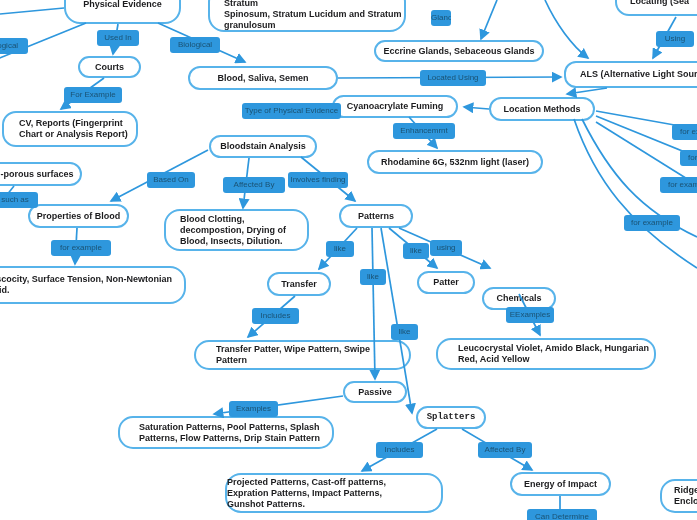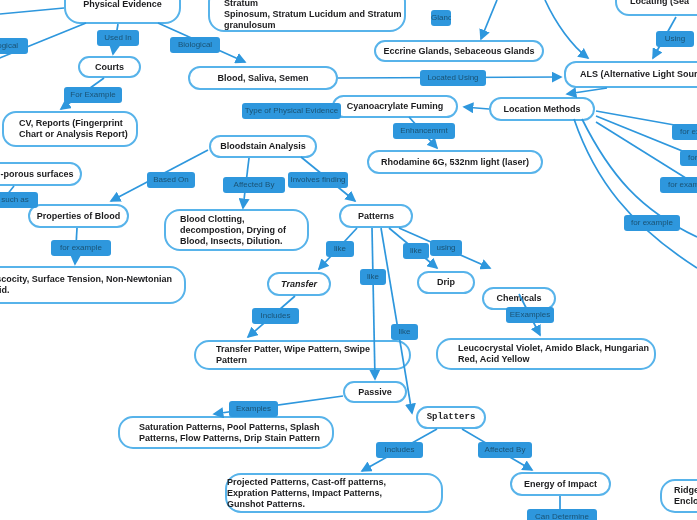--- a/index.html
+++ b/index.html
@@ -81,22 +81,22 @@
   <div class="node pill" style="left:367px;top:150px;width:176px;height:24px;">Rhodamine 6G, 532nm light (laser)</div>
   <div class="node pill" style="left:209px;top:135px;width:108px;height:23px;">Bloodstain Analysis</div>
   <div class="node pill left" style="left:-50px;top:162px;width:132px;height:24px;padding-left:31px;">Non-porous surfaces</div>
   <div class="node pill" style="left:28px;top:204px;width:101px;height:24px;">Properties of Blood</div>
   <div class="node left" style="left:164px;top:209px;width:145px;height:42px;padding-left:14px;">Blood Clotting,
 decompostion, Drying of
 Blood, Insects, Dilution.</div>
   <div class="node left" style="left:-52px;top:266px;width:238px;height:38px;padding-left:38px;">Viscocity, Surface Tension, Non-Newtonian
 fluid.</div>
   <div class="node pill" style="left:339px;top:204px;width:74px;height:24px;">Patterns</div>
-  <div class="node pill" style="left:267px;top:272px;width:64px;height:24px;font-style:italic;">Transfer</div>
-  <div class="node pill" style="left:417px;top:271px;width:58px;height:23px;">Drip</div>
+  <div class="node pill" style="left:267px;top:272px;width:64px;height:24px;">Transfer</div>
+  <div class="node pill" style="left:417px;top:271px;width:58px;height:23px;">Patter</div>
   <div class="node pill" style="left:482px;top:271px;width:74px;height:23px;margin-top:16px;">Chemicals</div>
   <div class="node left" style="left:436px;top:338px;width:220px;height:32px;padding-left:20px;border-radius:15px;">Leucocrystal Violet, Amido Black, Hungarian
 Red, Acid Yellow</div>
   <div class="node left" style="left:194px;top:340px;width:217px;height:30px;padding-left:20px;border-radius:15px;">Transfer Patter, Wipe Pattern, Swipe
 Pattern</div>
   <div class="node pill" style="left:343px;top:381px;width:64px;height:22px;">Passive</div>
   <div class="node left" style="left:118px;top:416px;width:216px;height:33px;padding-left:19px;border-radius:15px;">Saturation Patterns, Pool Patterns, Splash
 Patterns, Flow Patterns, Drip Stain Pattern</div>
   <div class="node pill" style="left:416px;top:406px;width:70px;height:23px;font-family:Liberation Mono, monospace;">Splatters</div>
   <div class="node left" style="left:225px;top:473px;width:218px;height:40px;">Projected Patterns, Cast-off patterns,

